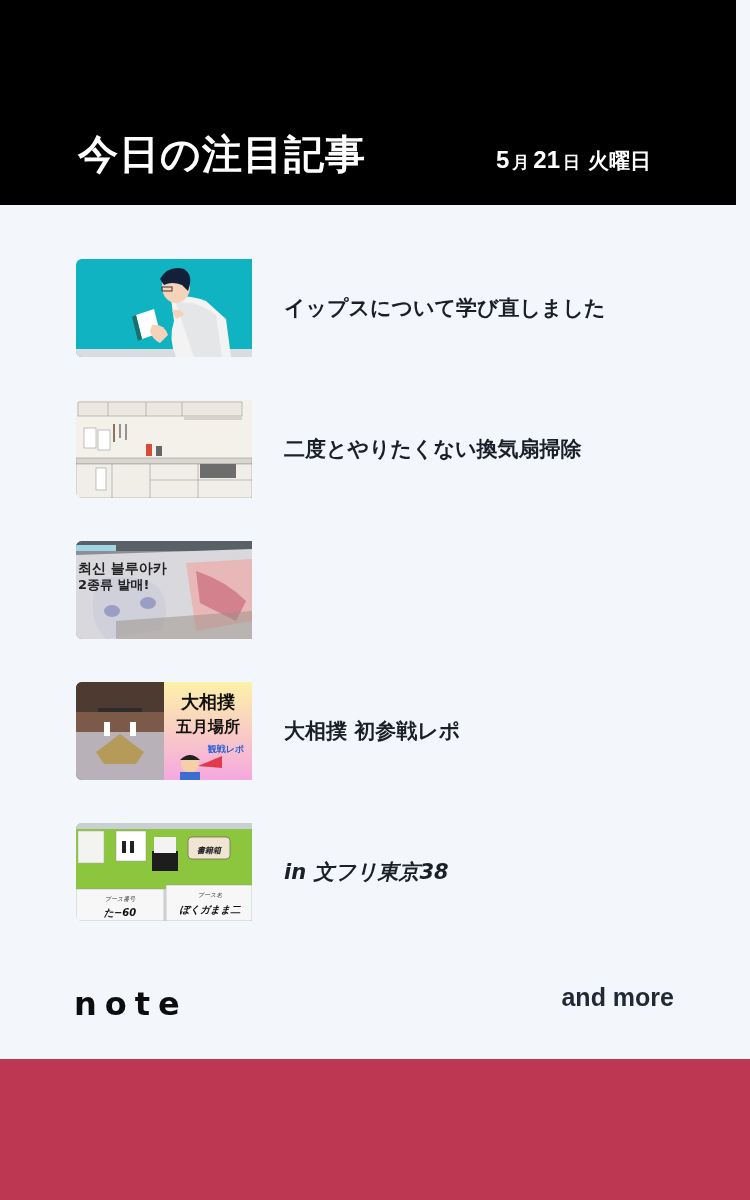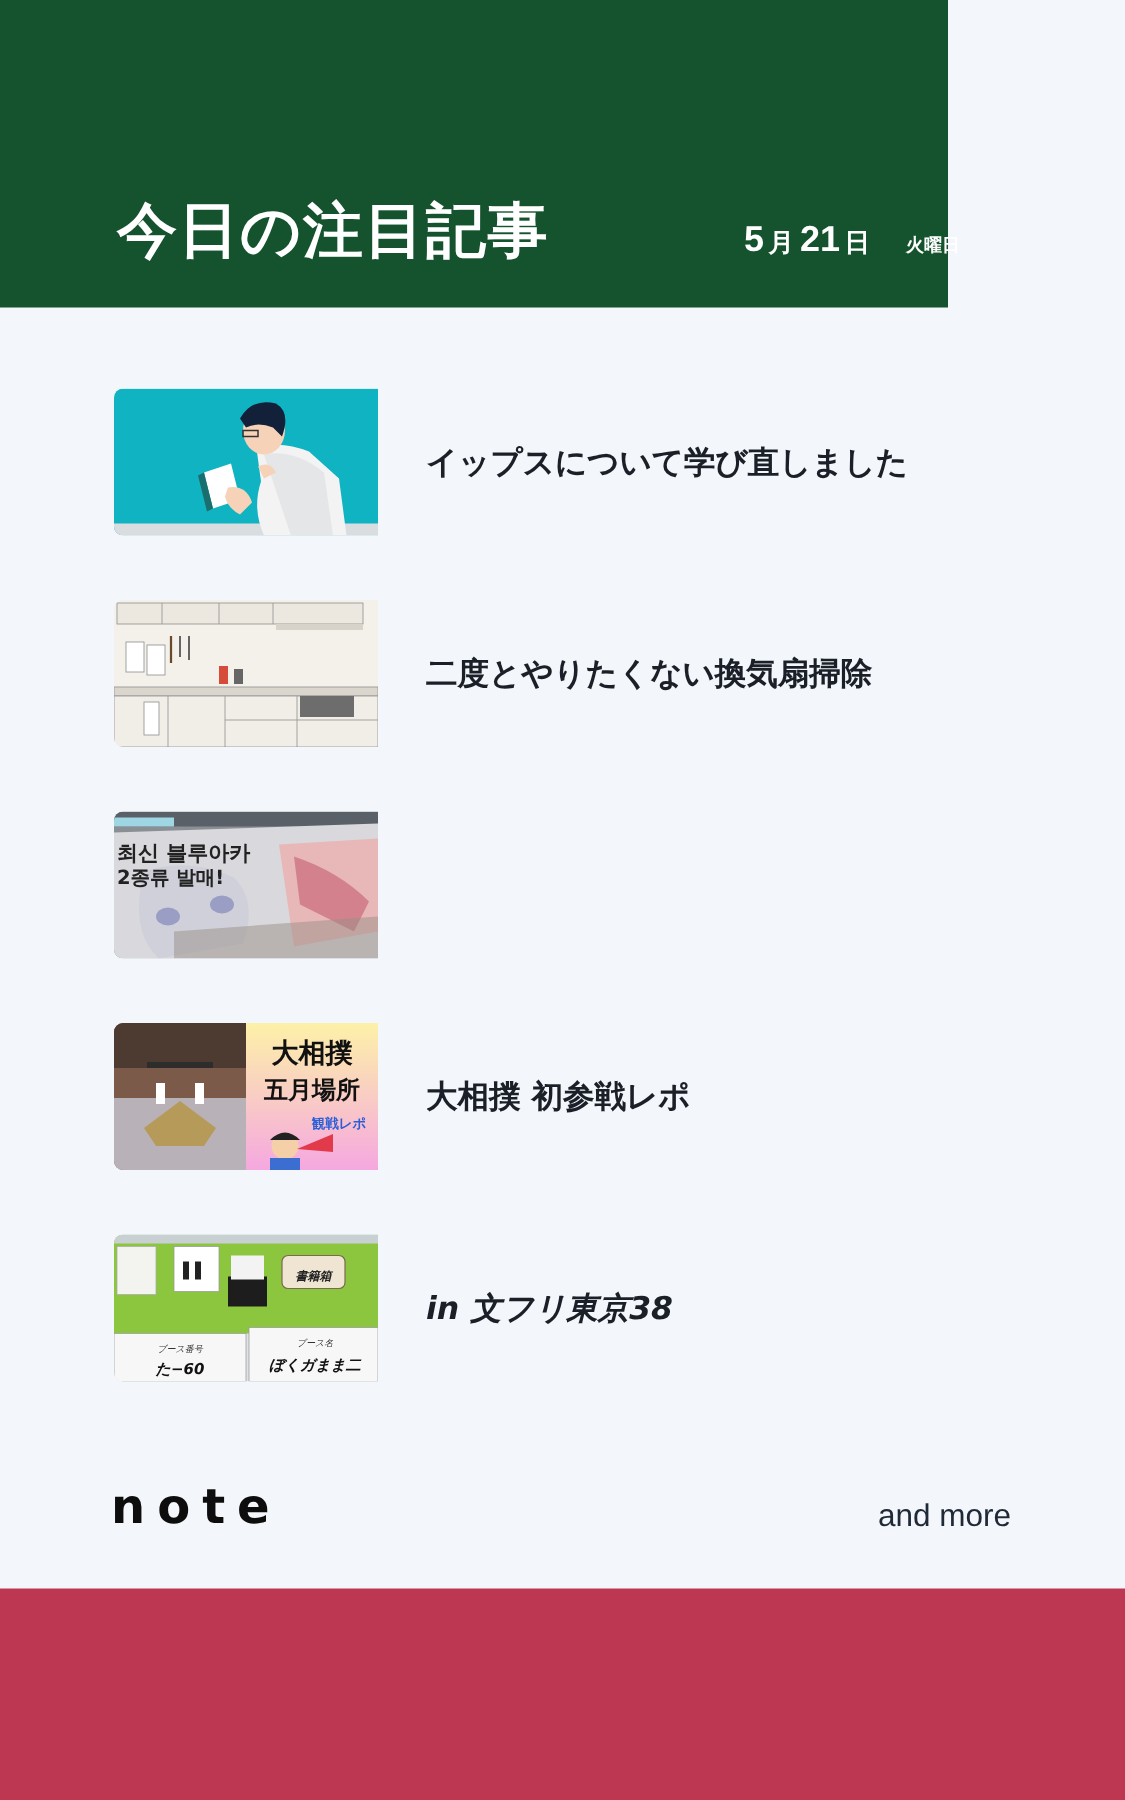--- a/index.html
+++ b/index.html
@@ -3,35 +3,35 @@
   <meta charset="utf-8">
   <style>
     html, body { margin: 0; padding: 0; }
     body {
       width: 750px; height: 1200px; overflow: hidden;
       background: #f3f6fa;
       font-family: "DejaVu Sans", "Liberation Sans", sans-serif;
       position: relative;
     }
     .header {
-      position: absolute; left: 0; top: 0; width: 632px; height: 205px;
-      background: #14532d;
+      position: absolute; left: 0; top: 0; width: 736px; height: 205px;
+      background: #000000;
     }
     .header-title {
       position: absolute; left: 78px; top: 126px;
       font-size: 40px; font-weight: bold; color: #ffffff; letter-spacing: 1px;
       line-height: 56px;
     }
     .header-date {
       position: absolute; left: 496px; top: 144px;
       color: #ffffff; font-weight: bold; line-height: 32px; white-space: nowrap;
     }
     .header-date .num { font-size: 24px; font-family: "Liberation Sans", sans-serif; }
     .header-date .unit { font-size: 17px; margin: 0 4px 0 3px; }
-    .header-date .dow { font-size: 12px; margin-left: 20px; }
+    .header-date .dow { font-size: 21px; margin-left: 4px; }
 
     .list { position: absolute; left: 0; top: 259px; width: 750px; }
     .item {
       position: absolute; left: 76px; width: 620px; height: 98px;
     }
     .thumb {
       position: absolute; left: 0; top: 0; width: 184px; height: 98px;
       border-radius: 6px; overflow: hidden;
     }
     .thumb svg { display: block; width: 176px; height: 98px; }
@@ -42,22 +42,22 @@
     }
     .item-title span { display: block; }
 
     .footer-row { position: absolute; left: 0; top: 980px; width: 750px; height: 50px; }
     .logo {
       position: absolute; left: 74px; top: 4px;
       font-family: "DejaVu Sans", sans-serif; font-weight: bold; font-size: 32px;
       letter-spacing: 8px; color: #0d0d0d; line-height: 40px;
     }
     .and-more {
-      position: absolute; right: 76px; top: 14px;
-      font-family: "Liberation Sans", sans-serif; font-weight: normal; font-size: 21px;
+      position: absolute; right: 76px; top: 0;
+      font-family: "Liberation Sans", sans-serif; font-weight: bold; font-size: 25px;
       color: #1f2937; line-height: 34px;
     }
     .footer-bar {
       position: absolute; left: 0; top: 1059px; width: 750px; height: 141px;
       background: #bd3753;
     }
   </style>
 </head>
 <body>
 

